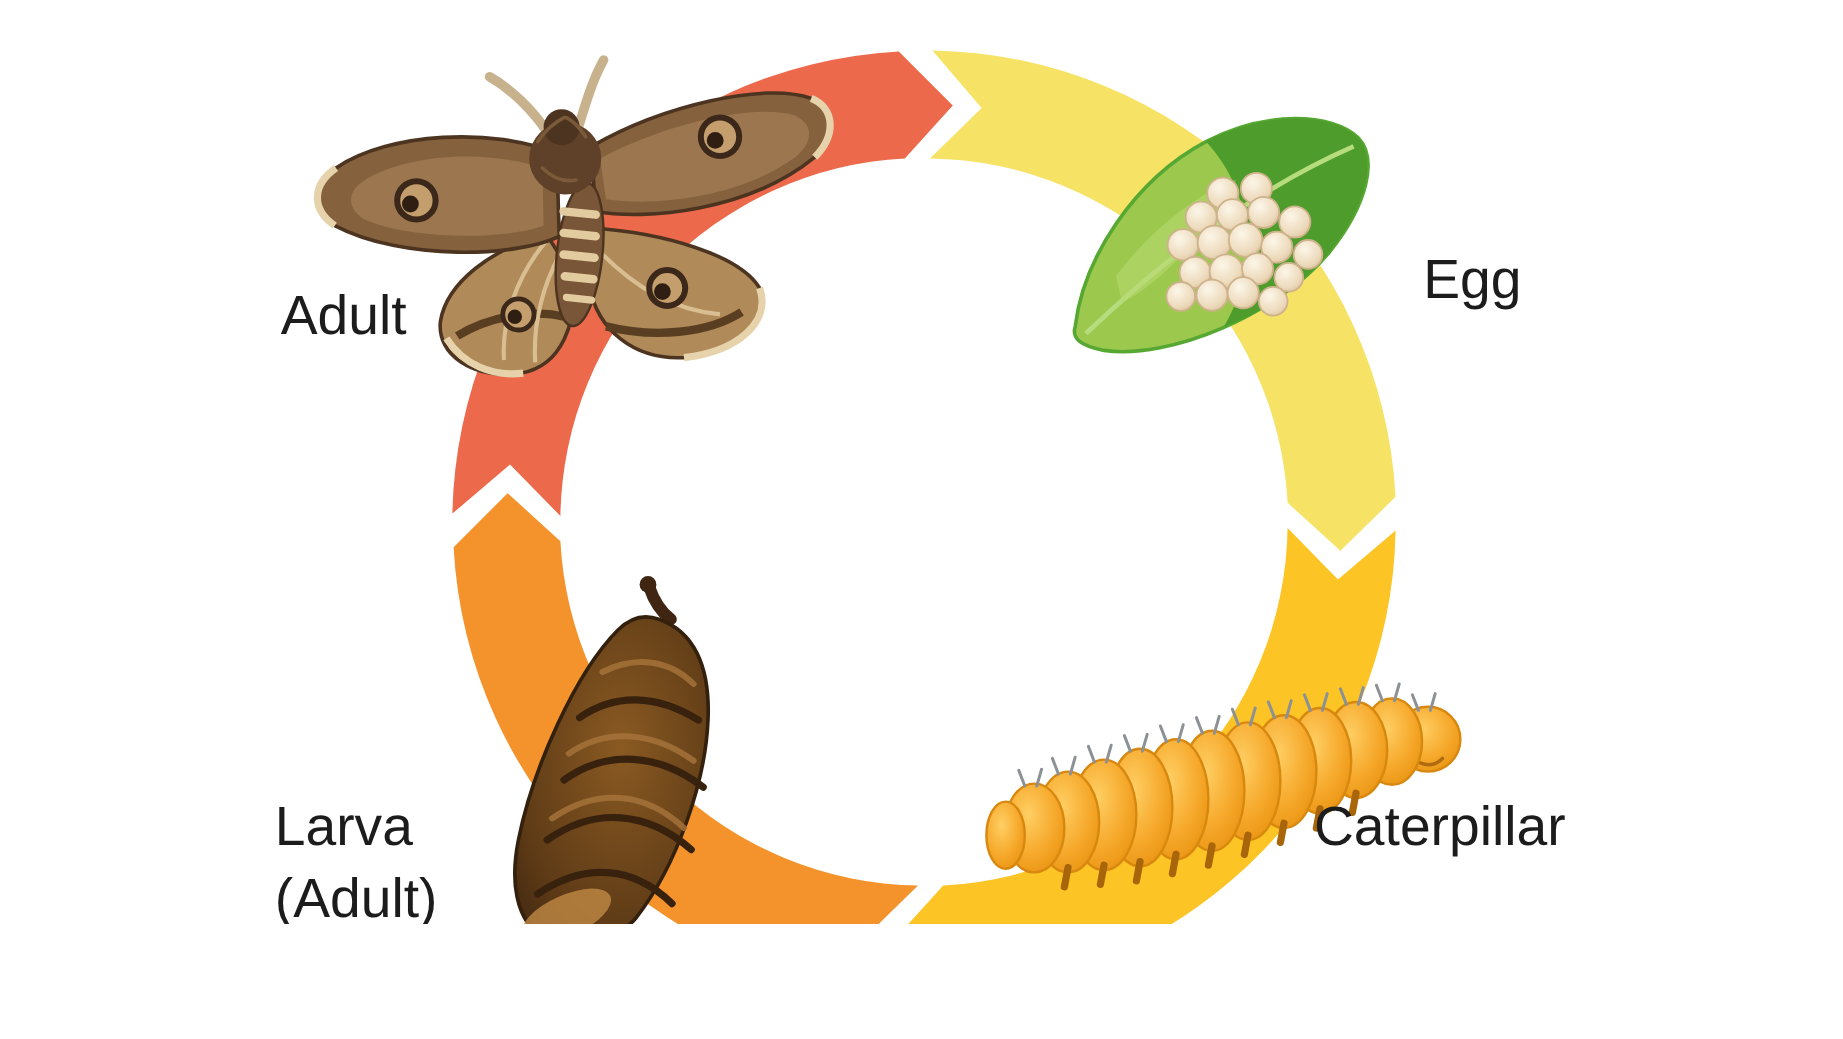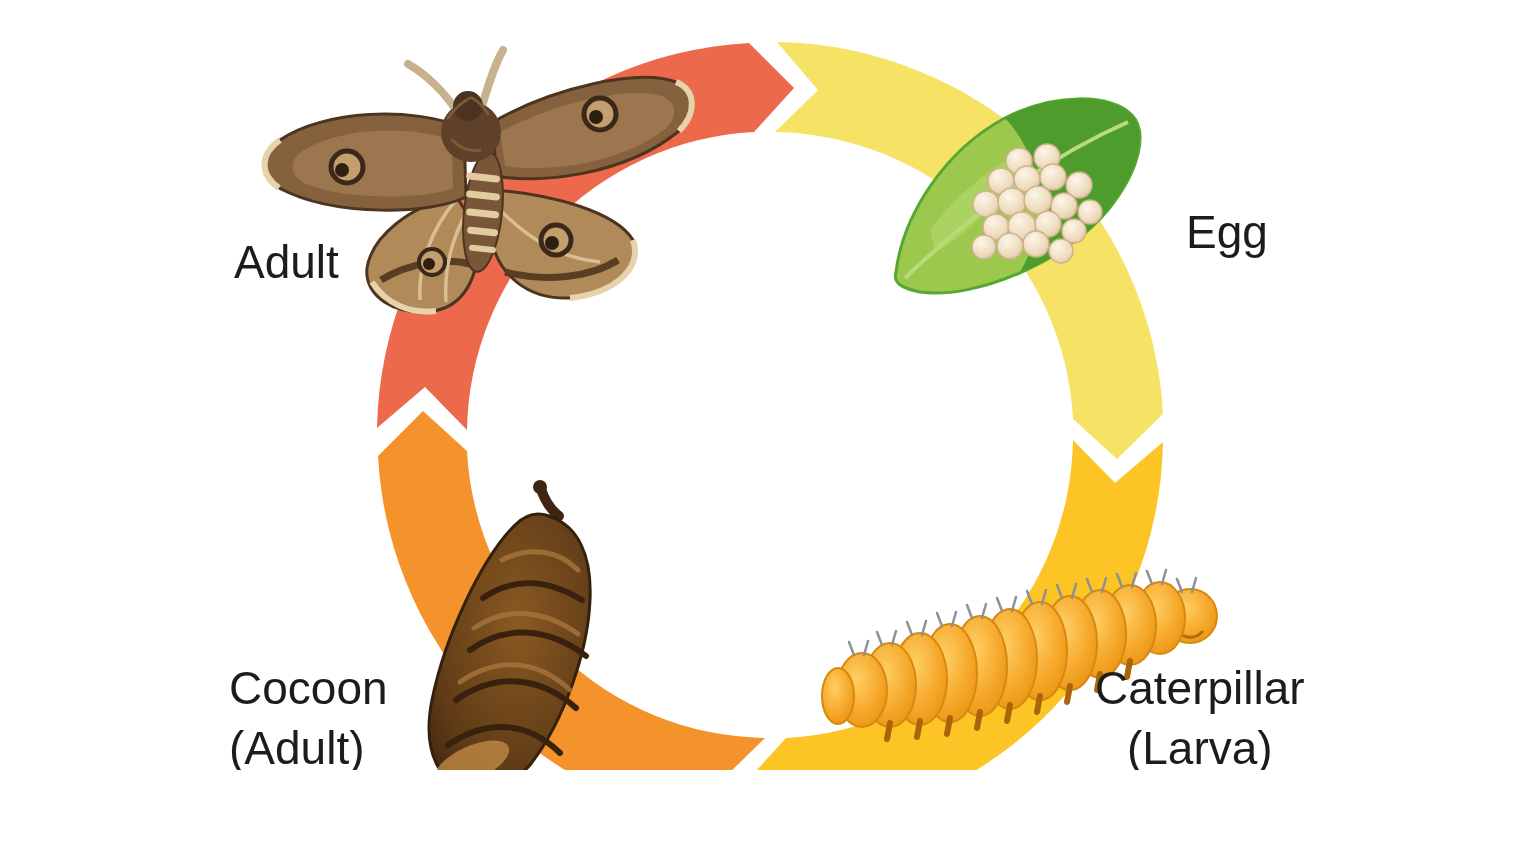--- a/index.html
+++ b/index.html
@@ -15,21 +15,21 @@
     position:absolute;
     font-family:"Liberation Sans",sans-serif;
     font-size:46px;
     line-height:60px;
     color:#1c1c1c;
     white-space:nowrap;
     letter-spacing:0;
   }
   .lbl-adult{left:234px;top:232px;}
   .lbl-egg{left:1186px;top:202px;}
-  .lbl-caterpillar{left:1095px;top:658px;text-align:center;}
+  .lbl-caterpillar{left:1095px;top:658px;}
   .lbl-cocoon{left:229px;top:658px;}
 </style>
 </head>
 <body>
 
 <div class="canvas">
 
   <svg class="diagram-svg" viewBox="0 0 1536 866">
     <defs>
       <radialGradient id="segGrad" cx="40%" cy="35%" r="75%">
@@ -168,21 +168,20 @@
       </g>
     </g>
   </svg>
 
   <div class="stage-label lbl-adult">Adult</div>
 
   <div class="stage-label lbl-egg">Egg</div>
 
   <div class="stage-label lbl-caterpillar">
     <div>Caterpillar</div>
-    <div>(Larva)</div>
   </div>
 
   <div class="stage-label lbl-cocoon">
-    <div>Cocoon</div>
+    <div>Larva</div>
     <div>(Adult)</div>
   </div>
 
 </div>
 
 </body></html>

